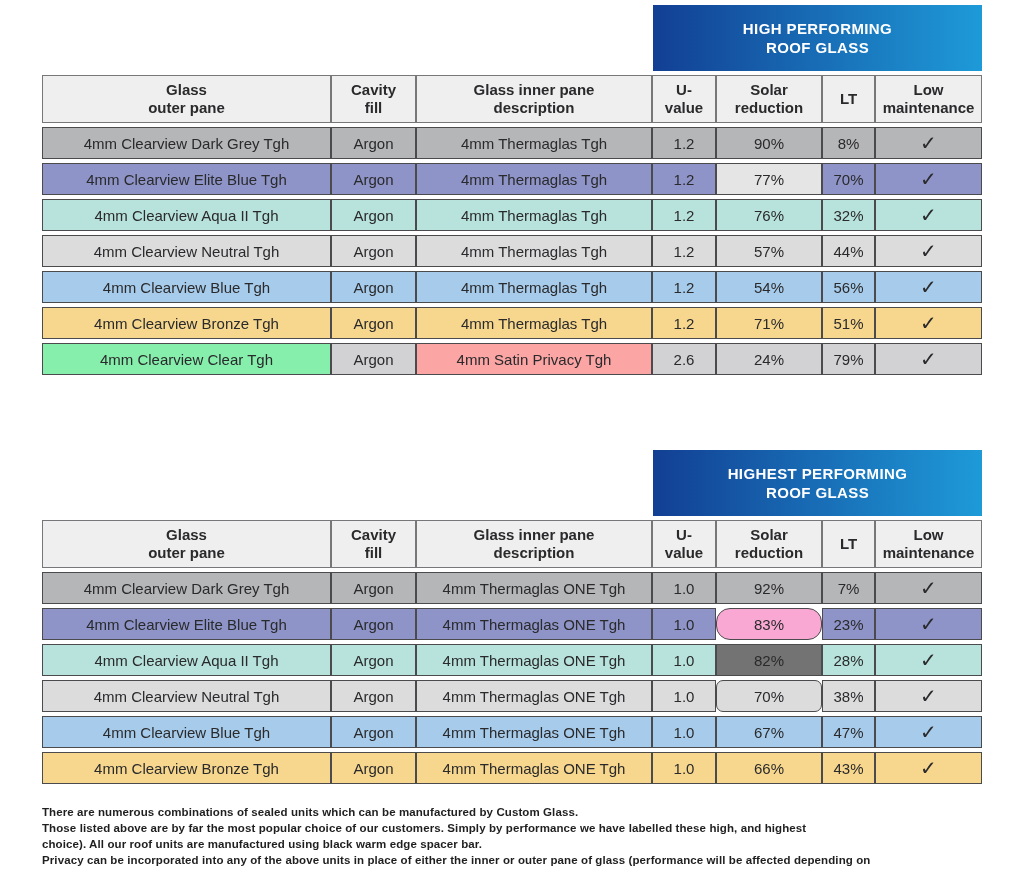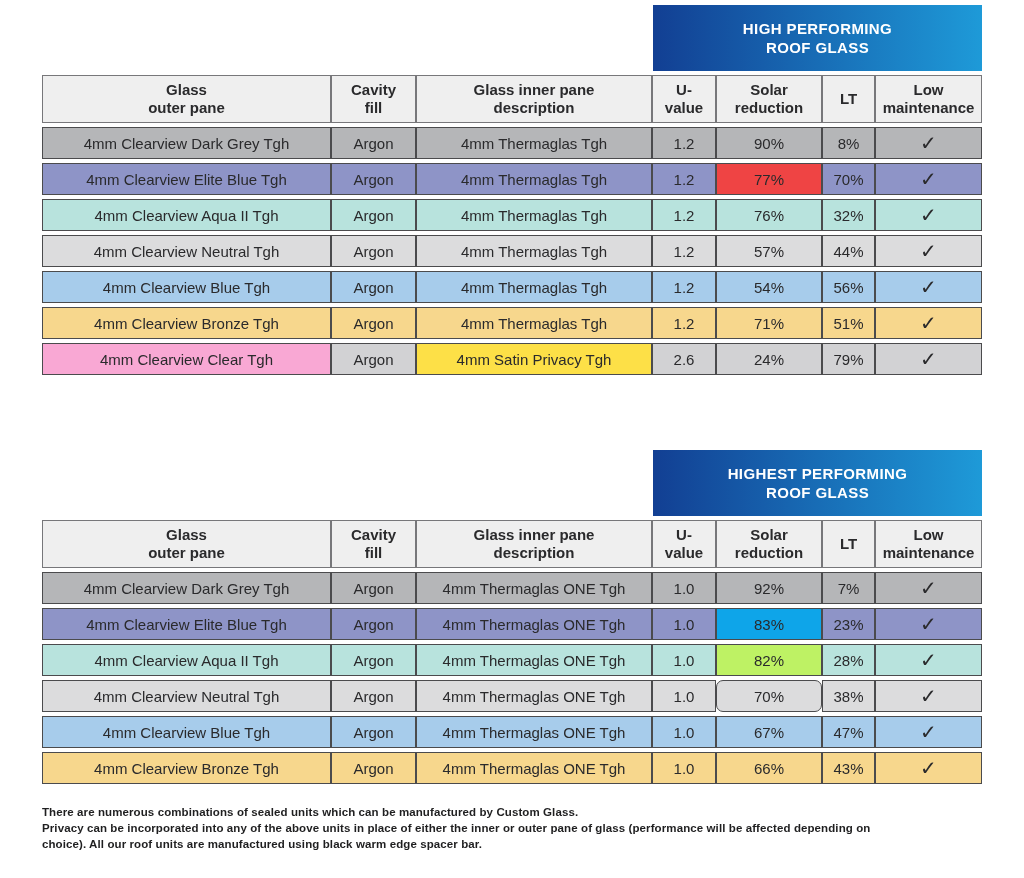--- a/index.html
+++ b/index.html
@@ -123,21 +123,21 @@
             <td style="background: rgb(181, 182, 184);">1.2</td>
             <td style="background: rgb(181, 182, 184);">90%</td>
             <td style="background: rgb(181, 182, 184);">8%</td>
             <td class="check" style="background: rgb(181, 182, 184);">✓</td>
           </tr>
           <tr>
             <td style="background: rgb(142, 148, 199);">4mm Clearview Elite Blue Tgh</td>
             <td style="background: rgb(142, 148, 199);">Argon</td>
             <td style="background: rgb(142, 148, 199);">4mm Thermaglas Tgh</td>
             <td style="background: rgb(142, 148, 199);">1.2</td>
-            <td style="background: #ef4444;">77%</td>
+            <td style="background: #e5e5e5;">77%</td>
             <td style="background: rgb(142, 148, 199);">70%</td>
             <td class="check" style="background: rgb(142, 148, 199);">✓</td>
           </tr>
           <tr>
             <td style="background: rgb(184, 227, 221);">4mm Clearview Aqua II Tgh</td>
             <td style="background: rgb(184, 227, 221);">Argon</td>
             <td style="background: rgb(184, 227, 221);">4mm Thermaglas Tgh</td>
             <td style="background: rgb(184, 227, 221);">1.2</td>
             <td style="background: rgb(184, 227, 221); margin-left: 48px;">76%</td>
             <td style="background: rgb(184, 227, 221);">32%</td>
@@ -164,23 +164,23 @@
           <tr>
             <td style="background: rgb(247, 215, 141);">4mm Clearview Bronze Tgh</td>
             <td style="background: rgb(247, 215, 141);">Argon</td>
             <td style="background: rgb(247, 215, 141);">4mm Thermaglas Tgh</td>
             <td style="background: rgb(247, 215, 141);">1.2</td>
             <td style="background: rgb(247, 215, 141);">71%</td>
             <td style="background: rgb(247, 215, 141);">51%</td>
             <td class="check" style="background: rgb(247, 215, 141);">✓</td>
           </tr>
           <tr>
-            <td style="background: #f9a8d4;">4mm Clearview Clear Tgh</td>
+            <td style="background: #86efac;">4mm Clearview Clear Tgh</td>
             <td style="background: rgb(210, 210, 212);">Argon</td>
-            <td style="background: #fde047;">4mm Satin Privacy Tgh</td>
+            <td style="background: #fca5a5;">4mm Satin Privacy Tgh</td>
             <td style="background: rgb(210, 210, 212);">2.6</td>
             <td style="background: rgb(210, 210, 212);">24%</td>
             <td style="background: rgb(210, 210, 212);">79%</td>
             <td class="check" style="background: rgb(210, 210, 212);">✓</td>
           </tr>
         </tbody>
     </table>
   </div>
 
   <div class="tbl-block second">
@@ -223,30 +223,30 @@
             <td style="background: rgb(181, 182, 184);">1.0</td>
             <td style="background: rgb(181, 182, 184);">92%</td>
             <td style="background: rgb(181, 182, 184);">7%</td>
             <td class="check" style="background: rgb(181, 182, 184);">✓</td>
           </tr>
           <tr>
             <td style="background: rgb(142, 148, 199);">4mm Clearview Elite Blue Tgh</td>
             <td style="background: rgb(142, 148, 199);">Argon</td>
             <td style="background: rgb(142, 148, 199);">4mm Thermaglas ONE Tgh</td>
             <td style="background: rgb(142, 148, 199);">1.0</td>
-            <td style="background: #0ea5e9;">83%</td>
+            <td style="background: #f9a8d4; border-radius: 14px;">83%</td>
             <td style="background: rgb(142, 148, 199);">23%</td>
             <td class="check" style="background: rgb(142, 148, 199);">✓</td>
           </tr>
           <tr>
             <td style="background: rgb(184, 227, 221);">4mm Clearview Aqua II Tgh</td>
             <td style="background: rgb(184, 227, 221);">Argon</td>
             <td style="background: rgb(184, 227, 221);">4mm Thermaglas ONE Tgh</td>
             <td style="background: rgb(184, 227, 221);">1.0</td>
-            <td style="background: #bef264; margin-left: 20px;">82%</td>
+            <td style="background: #737373; margin-left: 20px;">82%</td>
             <td style="background: rgb(184, 227, 221);">28%</td>
             <td class="check" style="background: rgb(184, 227, 221);">✓</td>
           </tr>
           <tr>
             <td style="background: rgb(220, 220, 221);">4mm Clearview Neutral Tgh</td>
             <td style="background: rgb(220, 220, 221);">Argon</td>
             <td style="background: rgb(220, 220, 221);">4mm Thermaglas ONE Tgh</td>
             <td style="background: rgb(220, 220, 221);">1.0</td>
             <td style="background: rgb(220, 220, 221); border-radius: 7px;">70%</td>
             <td style="background: rgb(220, 220, 221);">38%</td>
@@ -269,17 +269,18 @@
             <td style="background: rgb(247, 215, 141);">66%</td>
             <td style="background: rgb(247, 215, 141);">43%</td>
             <td class="check" style="background: rgb(247, 215, 141);">✓</td>
           </tr>
         </tbody>
     </table>
   </div>
 
   <div class="footer">
     <div>There are numerous combinations of sealed units which can be manufactured by Custom Glass.</div>
+    <div>Those listed above are by far the most popular choice of our customers. Simply by performance we have labelled these high, and highest</div>
+    <div>choice). All our roof units are manufactured using black warm edge spacer bar.</div>
     <div>Privacy can be incorporated into any of the above units in place of either the inner or outer pane of glass (performance will be affected depending on</div>
-    <div>choice). All our roof units are manufactured using black warm edge spacer bar.</div>
   </div>
 
 </div>
 
 </body></html>

